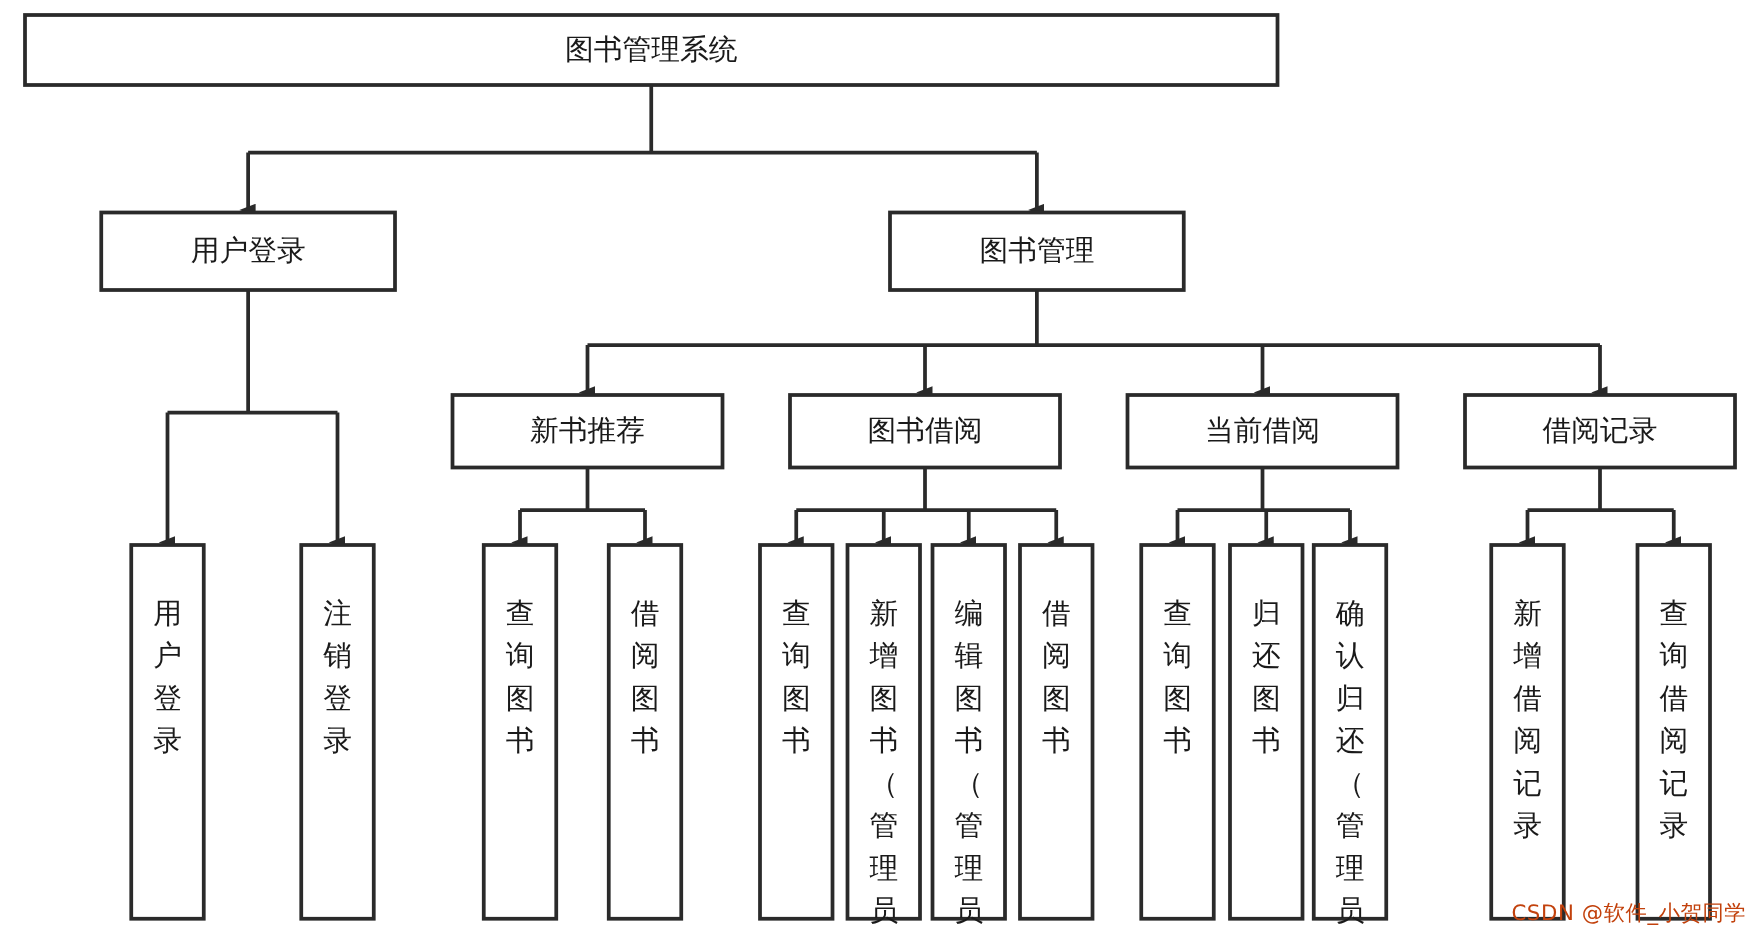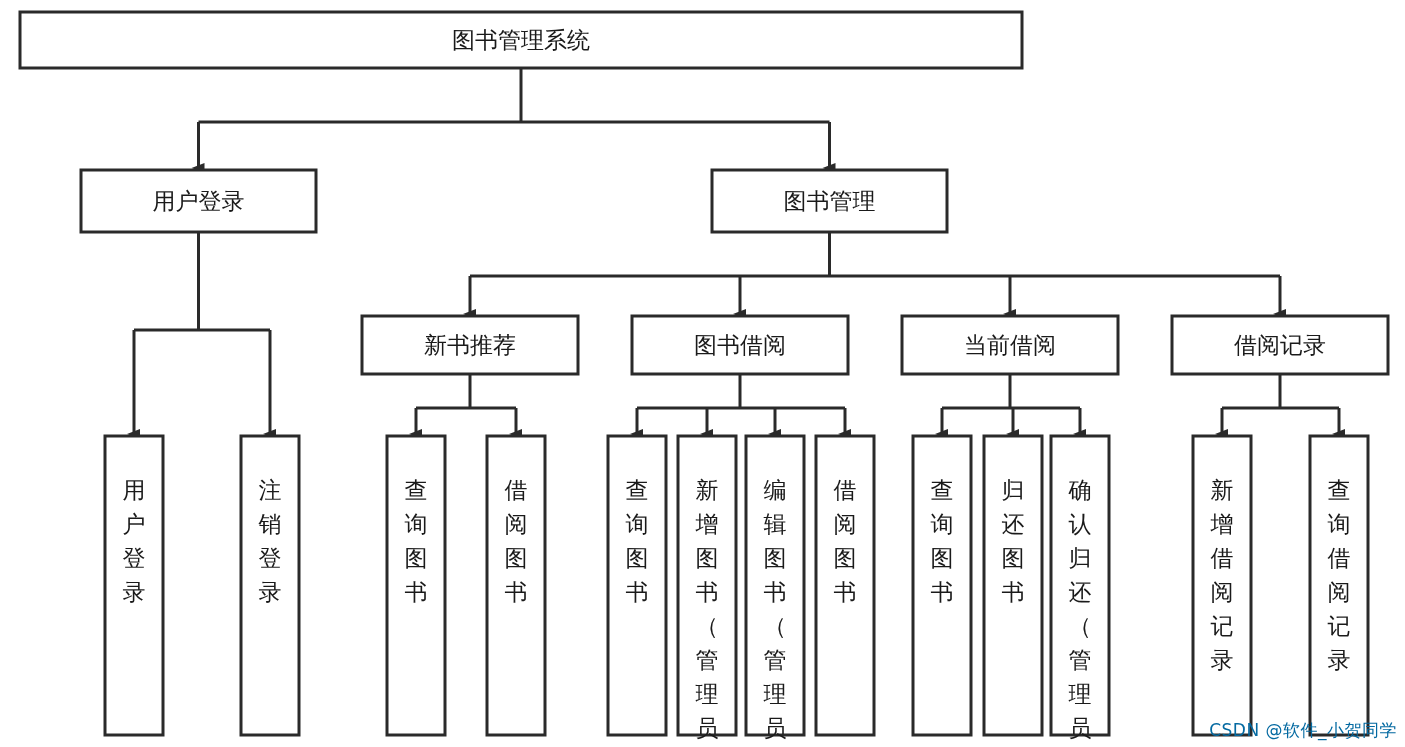--- a/index.html
+++ b/index.html
@@ -44,21 +44,21 @@
   }
   .arrow-head {
     fill: #2a2a2a;
   }
   .watermark {
     position: absolute;
     right: 8px;
     bottom: 5px;
     font-family: "DejaVu Sans", "Liberation Sans", sans-serif;
     font-size: 17px;
-    color: #0369a1;
+    color: #c2410c;
     letter-spacing: 0.5px;
     white-space: nowrap;
     pointer-events: none;
     text-align: center;
   }
 </style>
 </head>
 <body>
 
 <svg id="diagram" viewBox="0 0 1405 747">

